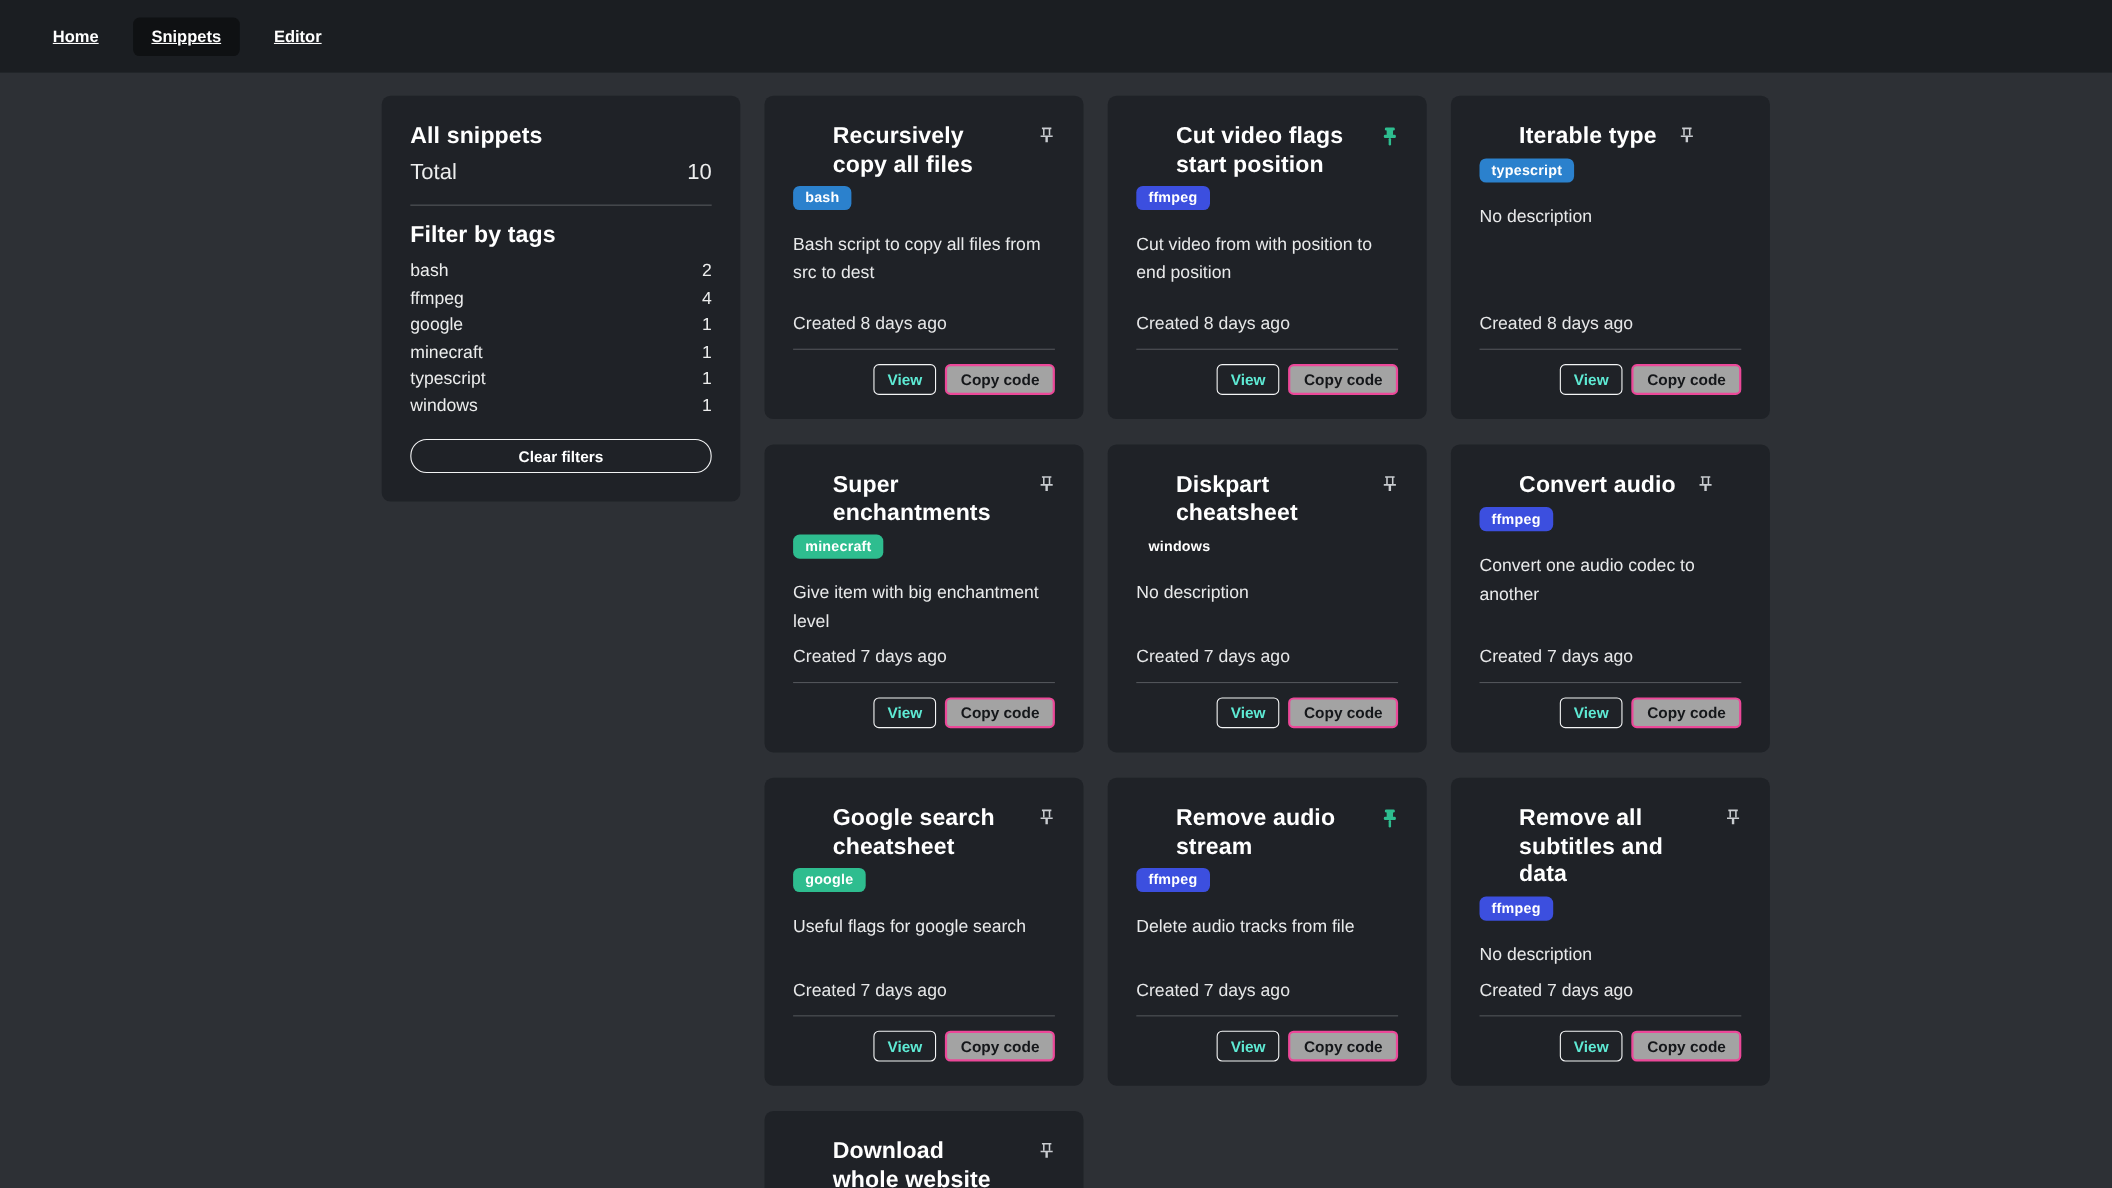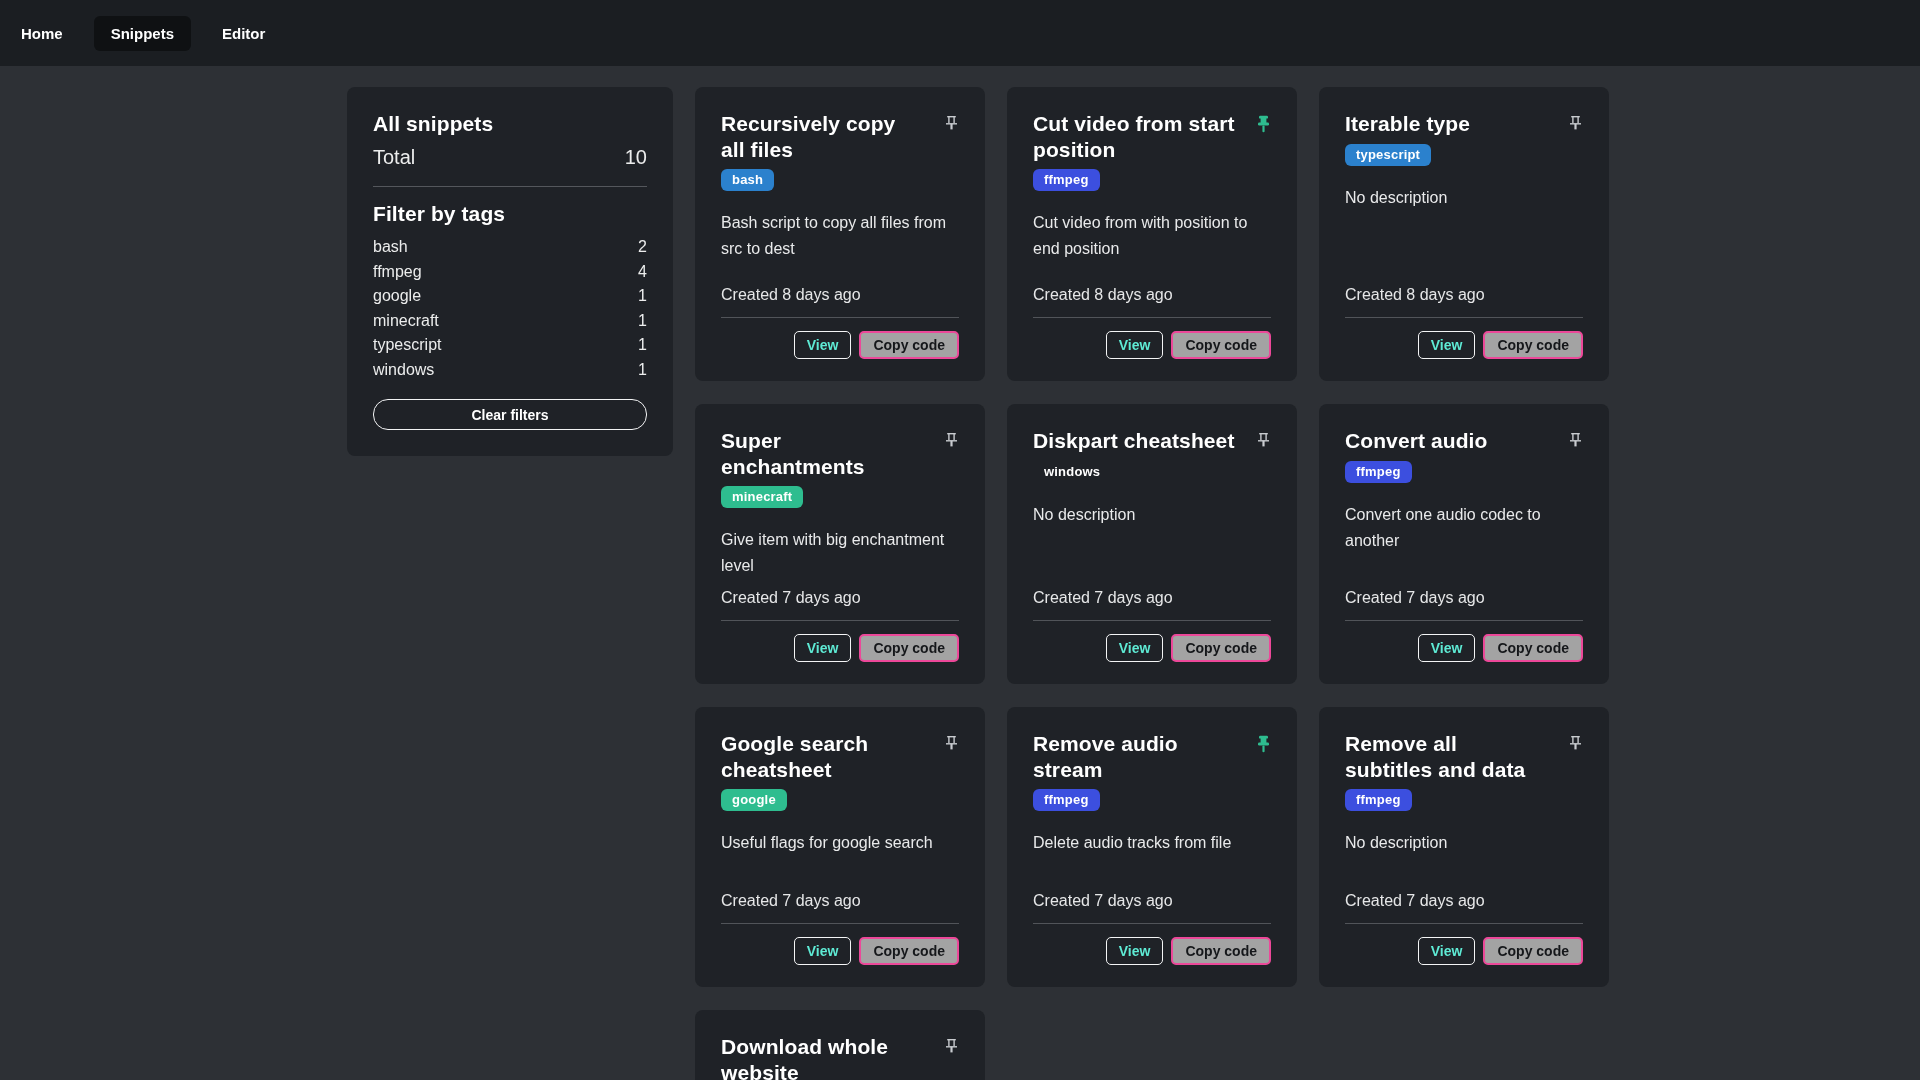--- a/index.html
+++ b/index.html
@@ -9,22 +9,23 @@
     background: #2d3035;
     color: #fff;
   }
 
   
   .navbar {
     height: 66px;
     background: #1b1e22;
     display: flex;
     align-items: center;
-    padding-left: 4px;
+    padding-left: 31px;
     gap: 14px;
+    text-decoration: underline;
   }
   .nav-item {
     font-size: 15px;
     font-weight: 700;
     color: #fff;
     padding: 9px 17px;
     border-radius: 6px;
     cursor: pointer;
     background: transparent;
     border: none;
@@ -100,23 +101,24 @@
     border-radius: 8px;
     padding: 24px 26px 22px;
     display: flex;
     flex-direction: column;
     height: 280px;
   }
   .card:nth-child(-n+3) { height: 294px; }
 
   .card-head {
     display: flex;
-    justify-content: space-between;
+    justify-content: flex-start;
     align-items: flex-start;
     gap: 20px;
+    margin-left: 36px;
   }
   .card-title {
     font-size: 21px;
     font-weight: 700;
     line-height: 1.22;
     letter-spacing: .1px;
   }
   .pin {
     margin-top: 4px;
     cursor: pointer;
@@ -250,21 +252,21 @@
     <div class="created">Created 8 days ago</div>
     <div class="card-divider"></div>
     <div class="card-footer">
       <button class="btn btn-view">View</button>
       <button class="btn btn-copy">Copy code</button>
     </div>
   </section>
 
   <section class="card">
     <div class="card-head">
-      <h3 class="card-title">Cut video from start position</h3>
+      <h3 class="card-title">Cut video flags start position</h3>
       <span class="pin pinned">
         
         <svg class="pin-filled" width="15" height="19" viewBox="0 0 15 19">
           <g fill="#2ebd8f">
             <rect x="3" y="0.8" width="9" height="2.8" rx="1.2"></rect>
             <rect x="4.6" y="2.8" width="5.8" height="6"></rect>
             <rect x="2" y="7.6" width="11" height="2.9" rx="1.2"></rect>
             <rect x="6.4" y="10.5" width="2.2" height="6.8" rx="1.1"></rect>
           </g>
         </svg>

